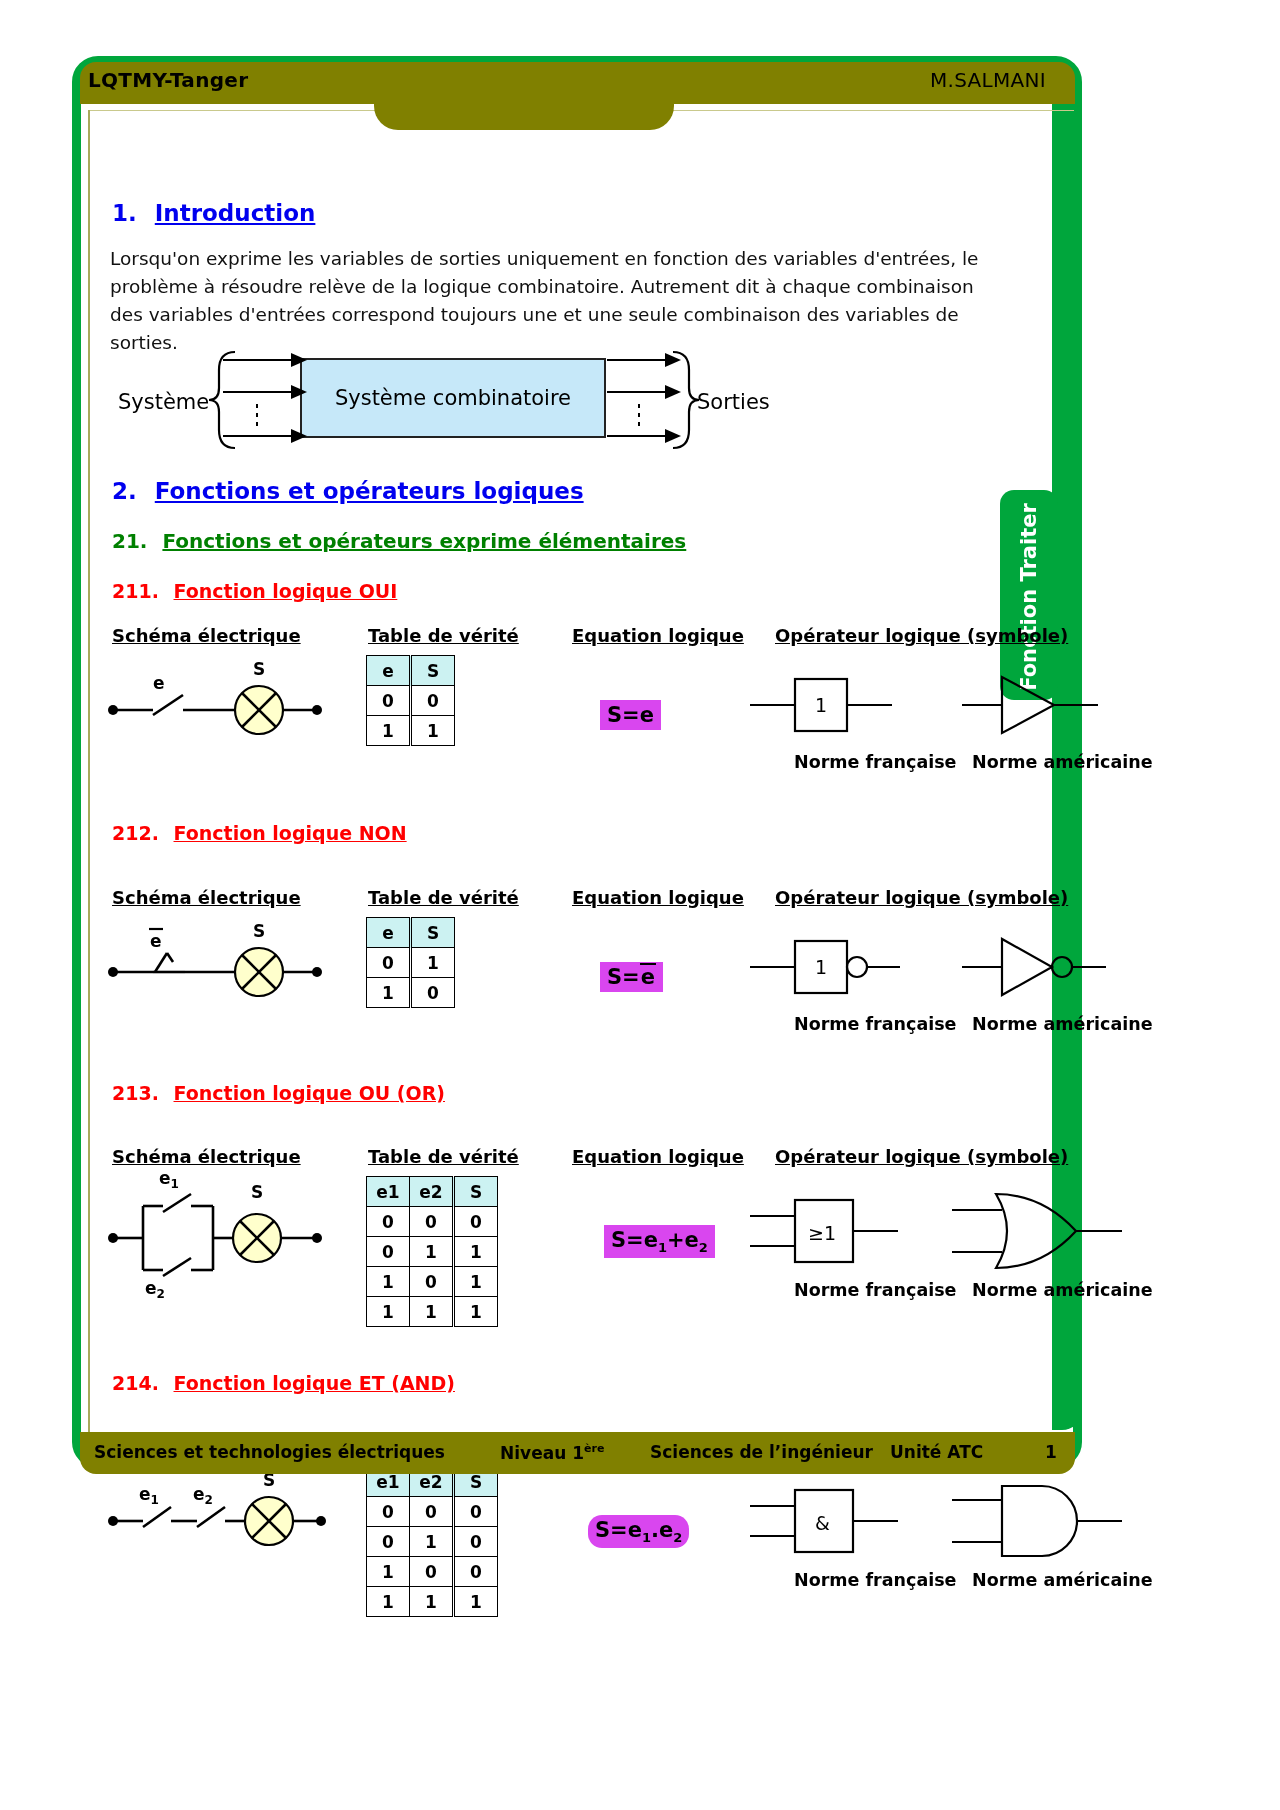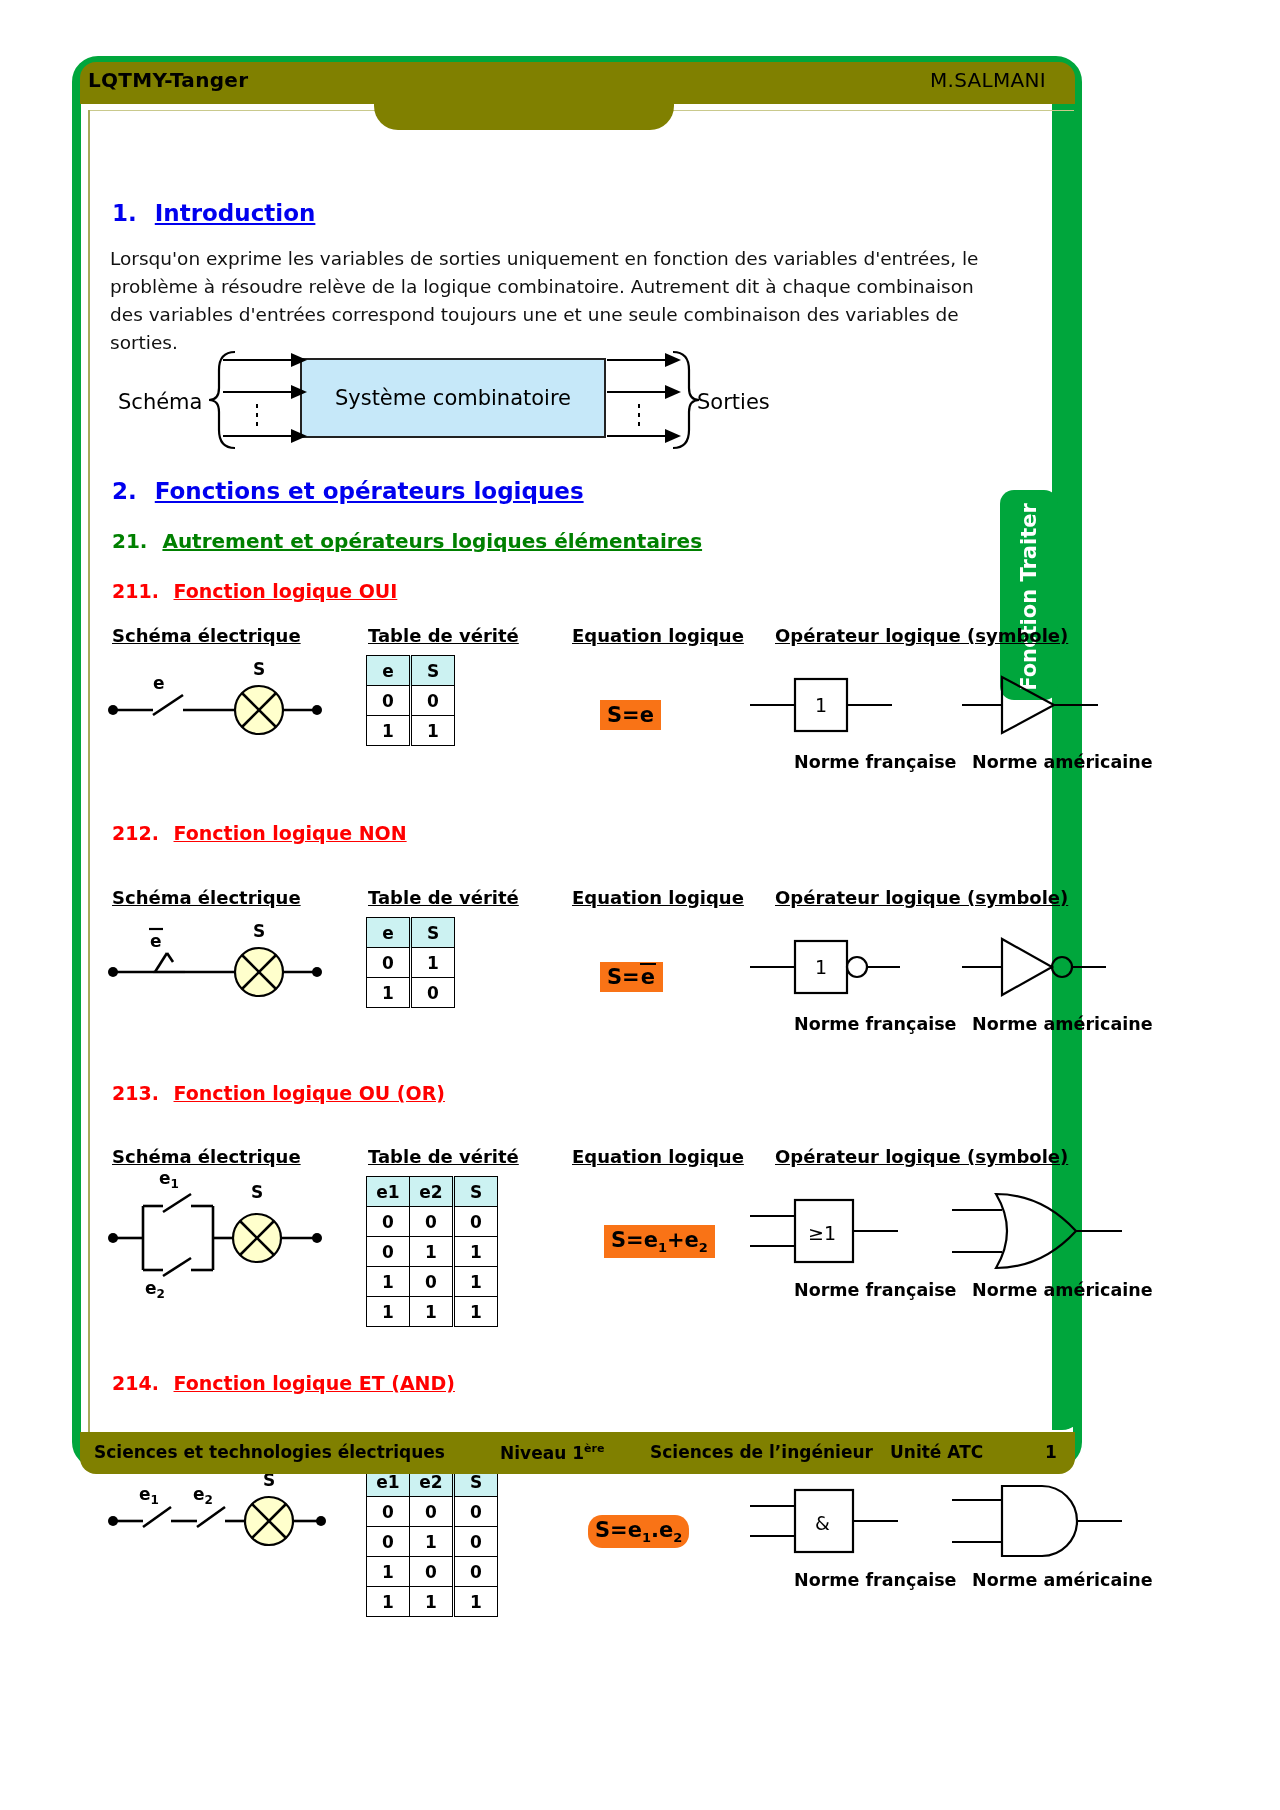--- a/index.html
+++ b/index.html
@@ -57,21 +57,21 @@
       display:flex;align-items:center;justify-content:center;font-size:21px;color:#000;}
 
   
   table.tt{position:absolute;border-collapse:collapse;}
   table.tt th,table.tt td{border:1.6px solid #000;width:42px;height:29px;text-align:center;
       font-size:17px;font-weight:bold;color:#000;padding:0;font-family:"DejaVu Sans","Liberation Sans",sans-serif;}
   table.tt th{background:#ccf2f2;}
   table.tt .sep{border-left:3.5px double #000;}
 
   
-  .eq{position:absolute;background:#f97316;font-size:21px;font-weight:bold;color:#000;padding:3px 7px;white-space:nowrap;}
+  .eq{position:absolute;background:#d946ef;font-size:21px;font-weight:bold;color:#000;padding:3px 7px;white-space:nowrap;}
   .eq sub{font-size:13px;}
   .ovl{border-top:2px solid #000;padding:0 1px;}
 
   svg{position:absolute;overflow:visible;}
   .stroke{stroke:#000;stroke-width:2.2;fill:none;}
   .strokeT{stroke:#000;stroke-width:2.6;fill:none;}
   .lampfill{fill:#ffffcc;stroke:#000;stroke-width:2.2;}
   .txt{font-family:"DejaVu Sans","Liberation Sans",sans-serif;font-size:17px;font-weight:bold;fill:#000;}
   .txtbig{font-family:"DejaVu Sans","Liberation Sans",sans-serif;font-size:19px;fill:#000;}
 </style>
@@ -95,21 +95,21 @@
     <div class="lbl">Fonction Traiter</div>
   </div>
 
   <div class="h1" style="left:112px;top:200px;">
     <span>1.</span>
     <span class="u" style="margin-left:10px;">Introduction</span>
   </div>
 
   <div class="para" style="left:110px;top:245px;width:880px;">Lorsqu'on exprime les variables de sorties uniquement en fonction des variables d'entrées, le problème à résoudre relève de la logique combinatoire. Autrement dit à chaque combinaison des variables d'entrées correspond toujours une et une seule combinaison des variables de sorties.</div>
 
-  <div class="bd-label" style="left:118px;top:390px;">Schéma</div>
+  <div class="bd-label" style="left:118px;top:390px;">Système</div>
   <div class="bd-box" style="left:300px;top:358px;width:306px;height:80px;">
     <span>Système combinatoire</span>
   </div>
   <div class="bd-label" style="left:697px;top:390px;">Sorties</div>
 
   <svg style="left:205px;top:348px;" width="500" height="110">
 
     <path class="stroke" d="M 30 4 Q 14 4 14 22 L 14 40 Q 14 52 4 52 Q 14 52 14 64 L 14 82 Q 14 100 30 100"></path>
 
     <line class="stroke" x1="18" y1="12" x2="86" y2="12"></line>
@@ -131,21 +131,21 @@
     <path class="stroke" d="M 468 4 Q 484 4 484 22 L 484 40 Q 484 52 494 52 Q 484 52 484 64 L 484 82 Q 484 100 468 100"></path>
   </svg>
 
   <div class="h1" style="left:112px;top:478px;">
     <span>2.</span>
     <span class="u" style="margin-left:10px;">Fonctions et opérateurs logiques</span>
   </div>
 
   <div class="h2" style="left:112px;top:529px;">
     <span>21.</span>
-    <span class="u" style="margin-left:8px;">Autrement et opérateurs logiques élémentaires</span>
+    <span class="u" style="margin-left:8px;">Fonctions et opérateurs exprime élémentaires</span>
   </div>
 
   <div class="h3" style="left:112px;top:580px;">
     <span>211.</span>
     <span class="u" style="margin-left:8px;">Fonction logique OUI</span>
   </div>
 
   <div class="coltitle" style="left:112px;top:625px;">Schéma électrique</div>
   <div class="coltitle" style="left:368px;top:625px;">Table de vérité</div>
   <div class="coltitle" style="left:572px;top:625px;">Equation logique</div>

